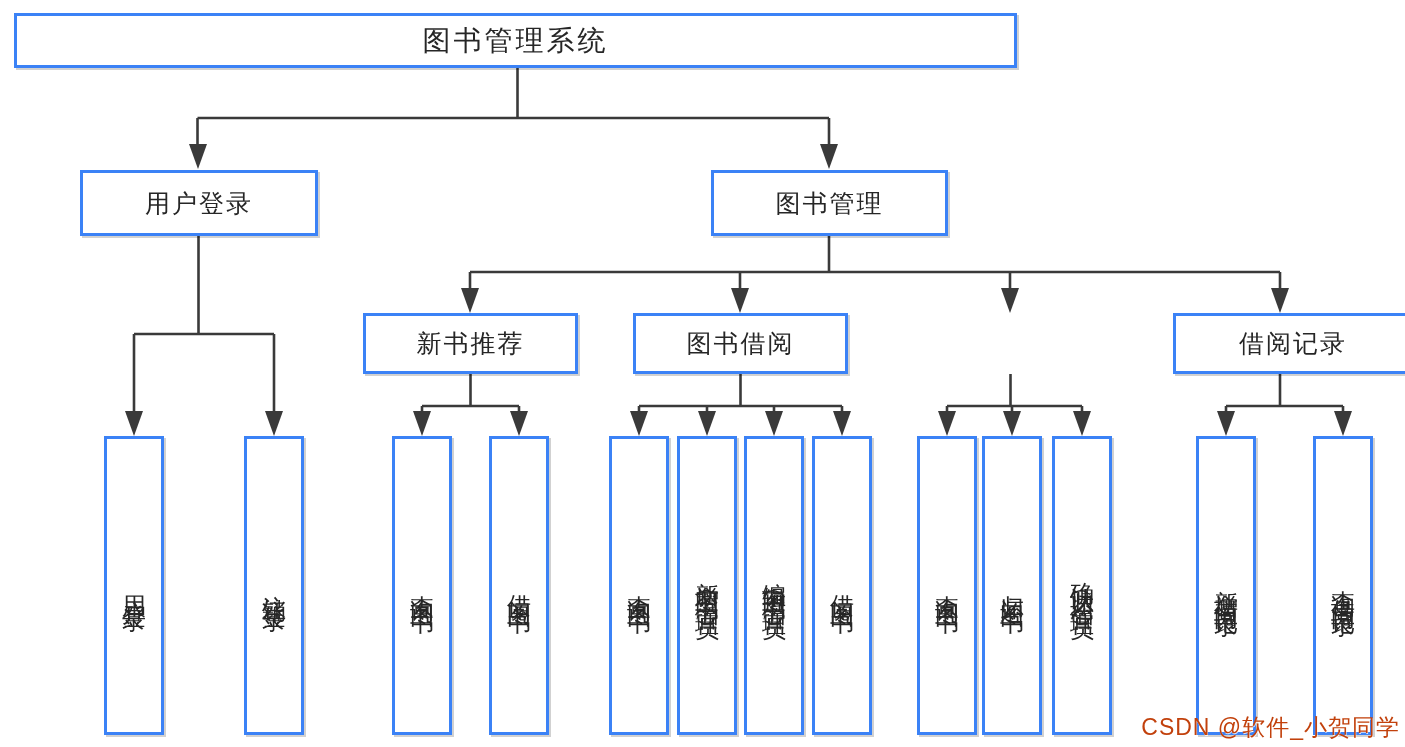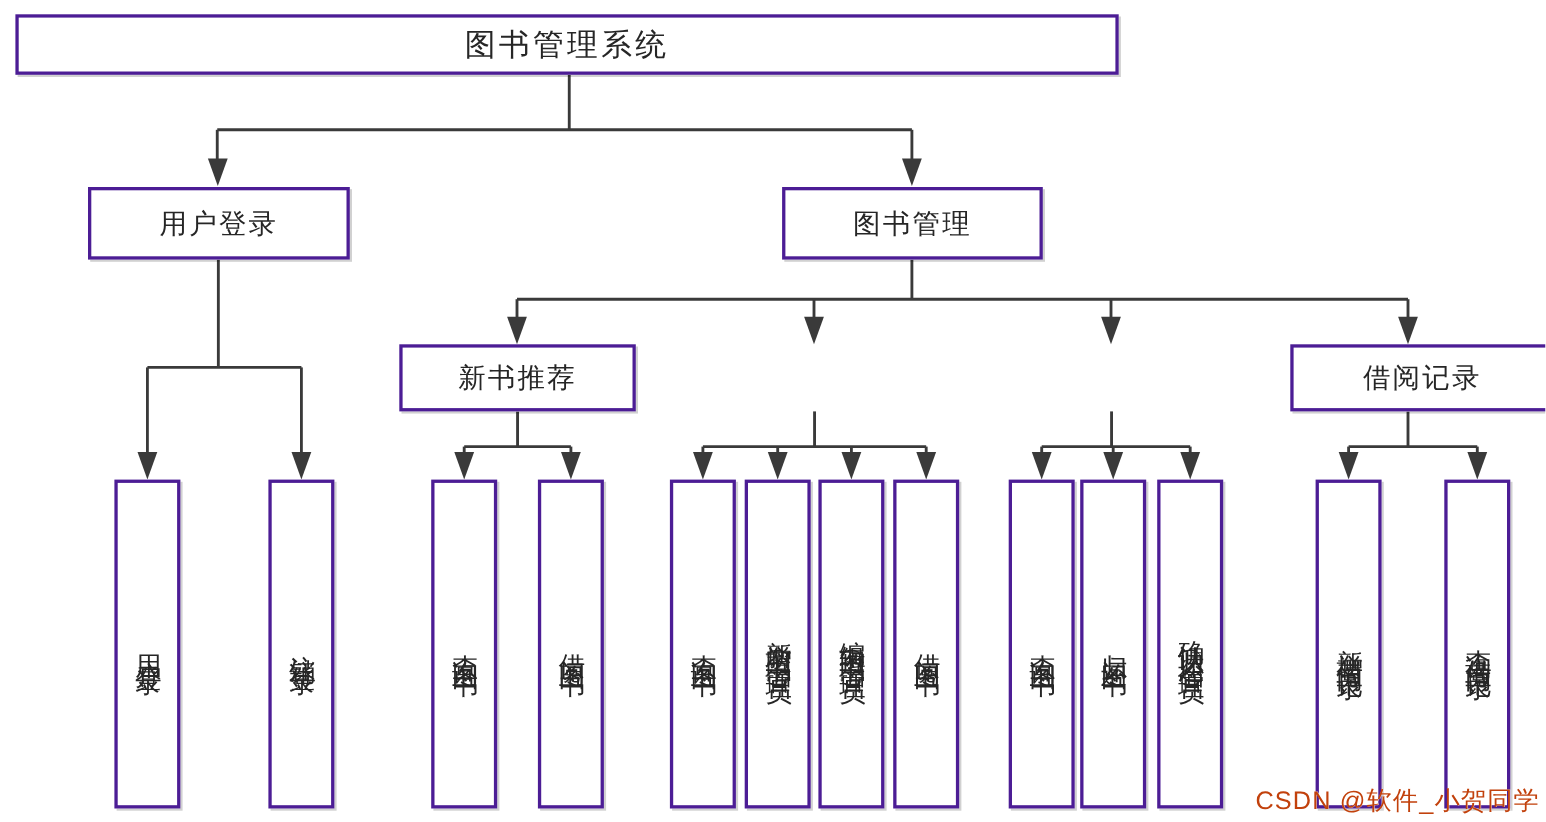--- a/index.html
+++ b/index.html
@@ -2,21 +2,21 @@
 <html><head>
 <meta charset="utf-8">
 <style>
   html,body{margin:0;padding:0;background:#ffffff;}
   #stage{
     position:relative;width:1405px;height:747px;background:#ffffff;overflow:hidden;
     font-family:"Liberation Sans","DejaVu Sans",sans-serif;color:#262626;
   }
   #wires{position:absolute;left:0;top:0;z-index:1;pointer-events:none;}
   .nodebox{
-    position:absolute;box-sizing:border-box;border:3px solid #4c1d95;background:#ffffff;
+    position:absolute;box-sizing:border-box;border:3px solid #3b82f6;background:#ffffff;
     display:flex;align-items:center;justify-content:center;z-index:2;
     box-shadow:2px 2px 0 rgba(0,0,0,0.18);
   }
   .root-box{font-size:28px;letter-spacing:3px;font-weight:500;}
   .lvl-box{font-size:25px;letter-spacing:2px;font-weight:500;}
   .leaf-box{top:436px;width:60px;height:299px;}
   .vtext{
     writing-mode:vertical-rl;text-orientation:mixed;
     font-size:24px;letter-spacing:5px;line-height:1;white-space:nowrap;font-weight:500;
   }
@@ -104,20 +104,23 @@
   <div class="nodebox lvl-box" style="left:80px;top:170px;width:238px;height:66px;">
     <span>用户登录</span>
   </div>
   <div class="nodebox lvl-box" style="left:711px;top:170px;width:237px;height:66px;">
     <span>图书管理</span>
   </div>
 
   <div class="nodebox lvl-box" style="left:363px;top:313px;width:215px;height:61px;">
     <span>新书推荐</span>
   </div>
+  <div class="nodebox lvl-box" style="left:633px;top:313px;width:215px;height:61px;">
+    <span>图书借阅</span>
+  </div>
   <div class="nodebox lvl-box" style="left:1173px;top:313px;width:240px;height:61px;">
     <span>借阅记录</span>
   </div>
 
   <div class="nodebox leaf-box" style="left:104px;">
     <span class="vtext">用户登录</span>
   </div>
   <div class="nodebox leaf-box" style="left:244px;">
     <span class="vtext">注销登录</span>
   </div>

